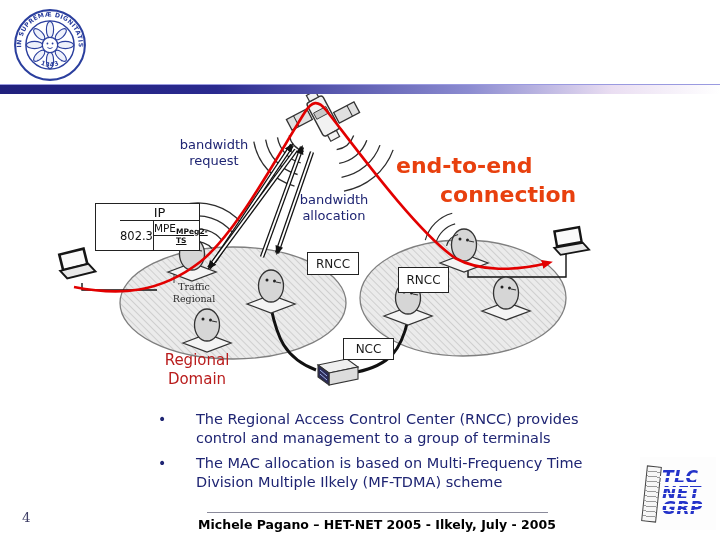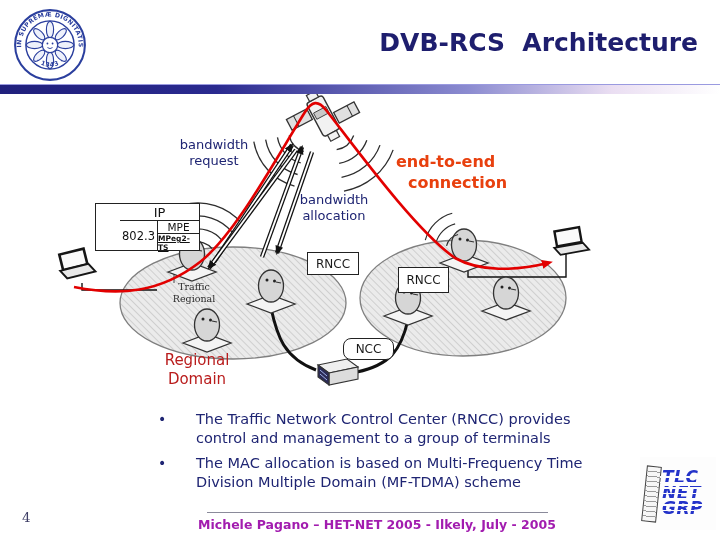--- a/index.html
+++ b/index.html
@@ -15,57 +15,57 @@
                background:linear-gradient(90deg,#20207c 0%,#2a2a8f 30%,#8b8bd0 65%,#eadef2 85%,#ffffff 100%);
                border-top:1px solid #9a9ae0;}
 
   
   .diagram-svg{position:absolute;left:0;top:0;width:720px;height:540px;z-index:1;}
 
   
   .dlabel{position:absolute;z-index:2;color:#1f2573;font-size:13px;line-height:1.25;text-align:center;}
   .lbl-bwreq{left:166px;top:137px;width:96px;}
   .lbl-bwalloc{left:288px;top:192px;width:92px;}
-  .lbl-e2e{left:396px;top:151px;width:150px;text-align:left;font-weight:bold;font-size:16px;color:#e8400e;line-height:1.33;}
-  .lbl-e2e .l2{margin-left:12px;}
+  .lbl-e2e{left:396px;top:151px;width:150px;text-align:left;font-weight:bold;font-size:22px;color:#e8400e;line-height:1.33;}
+  .lbl-e2e .l2{margin-left:44px;}
   .lbl-traffic{left:166px;top:281px;width:56px;font-family:"DejaVu Serif","Liberation Serif",serif;
                font-size:9.5px;color:#2b2b2b;line-height:1.25;}
   .lbl-regional{left:143px;top:351px;width:108px;font-size:15px;color:#b91c1c;line-height:1.25;}
 
   
   .nbox{position:absolute;z-index:2;background:#ffffff;border:1.2px solid #222;
         display:flex;align-items:center;justify-content:center;font-size:12px;color:#1a1a1a;margin-left:24px;}
   .box-rncc-l{left:283px;top:252px;width:50px;height:21px;}
   .box-rncc-r{left:374px;top:267px;width:49px;height:24px;}
-  .box-ncc{left:319px;top:338px;width:49px;height:20px;border-radius:8px;}
+  .box-ncc{left:319px;top:338px;width:49px;height:20px;}
 
   
   .proto{position:absolute;left:95px;top:203px;width:79px;z-index:2;background:#fff;
          border:1.2px solid #222;color:#111;padding-left:24px;}
   .proto .r1{height:16px;border-bottom:1px solid #222;display:flex;align-items:center;justify-content:center;
              font-size:13px;}
   .proto .r2{display:flex;height:29px;}
   .proto .c-mac{width:37px;border-right:1px solid #222;display:flex;align-items:center;justify-content:center;
                 font-size:11.5px;}
-  .proto .c-right{flex:1;display:flex;flex-direction:column;}
+  .proto .c-right{flex:1;display:flex;flex-direction:row;}
   .proto .c-mpe{height:14px;border-bottom:1px solid #222;display:flex;align-items:center;justify-content:center;
                 font-size:10.5px;}
   .proto .c-mpeg{flex:1;display:flex;align-items:center;justify-content:center;
                  font-size:7.5px;font-weight:bold;text-decoration:underline;}
 
   
   .bullets{position:absolute;left:148px;top:410px;width:486px;z-index:2;}
   .bullet-row{display:flex;margin-bottom:6px;}
   .bullet-dot{width:38px;color:#1f2573;font-size:14px;line-height:1.32;text-align:left;padding-left:10px;}
   .bullet-text{flex:1;color:#1f2573;font-size:14.5px;line-height:1.32;}
 
   
   .footer-line{position:absolute;left:207px;top:512px;width:341px;border-top:1.6px solid #8a8a9a;z-index:2;}
   .footer-text{position:absolute;left:177px;top:517px;width:400px;text-align:center;z-index:2;
-               font-size:12.5px;font-weight:bold;color:#a21caf;}
+               font-size:12.5px;font-weight:bold;color:#000000;}
   .page-number{position:absolute;left:22px;top:509px;z-index:2;font-size:13.5px;color:#3f3f66;
                font-family:"DejaVu Serif","Liberation Serif",serif;}
 
   
   .tlc-logo{position:absolute;left:640px;top:457px;width:76px;height:73px;z-index:3;
             background:#fdfdfd;display:flex;align-items:center;}
   .tlc-tower{width:13px;height:54px;margin-left:4px;border:1.2px solid #444;background:
              repeating-linear-gradient(180deg,#f6f6f6 0 4px,#9a9a9a 4px 5px);
              transform:rotate(6deg);}
   .tlc-text{position:relative;margin-left:3px;font-weight:bold;font-style:italic;
@@ -100,21 +100,20 @@
     <circle cx="38.5" cy="36.5" r="0.9" fill="#2b3f9e"></circle>
     <path d="M 33.5 40.5 Q 36 42.5 38.5 40.5" stroke="#2b3f9e" stroke-width="0.9" fill="none"></path>
     <text font-size="6" font-weight="bold" fill="#2b3f9e" letter-spacing="0.4">
       <textPath href="#sealTop" startOffset="50%" text-anchor="middle">IN SUPREMÆ DIGNITATIS</textPath>
     </text>
     <text font-size="6" font-weight="bold" fill="#2b3f9e" letter-spacing="0.6">
       <textPath href="#sealBottom" startOffset="50%" text-anchor="middle">· 1343 ·</textPath>
     </text>
   </svg>
 
-  <div class="slide-title">DVB-RCS  Architecture</div>
   <div class="divider-bar"></div>
 
   <svg class="diagram-svg" viewBox="0 0 720 540">
     <defs>
       <pattern id="hatch" patternUnits="userSpaceOnUse" width="5" height="5" patternTransform="rotate(-45)">
         <rect width="5" height="5" fill="#ebebeb"></rect>
         <line x1="0" y1="0" x2="0" y2="5" stroke="#bdbdbd" stroke-width="1.2"></line>
       </pattern>
       <marker id="ah" markerUnits="userSpaceOnUse" markerWidth="12" markerHeight="12" refX="7" refY="5" orient="auto">
         <path d="M0,1 L9,5 L0,9 Z" fill="#111"></path>
@@ -277,27 +276,27 @@
   <div class="nbox box-ncc">NCC</div>
 
   <div class="dlabel lbl-traffic preline">Traffic
 Regional</div>
   <div class="dlabel lbl-regional preline">Regional
 Domain</div>
 
   <div class="bullets">
     <div class="bullet-row">
       <div class="bullet-dot">•</div>
-      <div class="bullet-text preline">The Traffic Network Control Center (RNCC) provides
+      <div class="bullet-text preline">The Regional Access Control Center (RNCC) provides
 control and management to a group of terminals</div>
     </div>
     <div class="bullet-row">
       <div class="bullet-dot">•</div>
       <div class="bullet-text preline">The MAC allocation is based on Multi-Frequency Time
-Division Multiple Domain (MF-TDMA) scheme</div>
+Division Multiple Ilkely (MF-TDMA) scheme</div>
     </div>
   </div>
 
   <div class="footer-line"></div>
   <div class="footer-text">Michele Pagano – HET-NET 2005 - Ilkely, July - 2005</div>
   <div class="page-number">4</div>
 
   <div class="tlc-logo">
     <div class="tlc-tower"></div>
     <div class="tlc-text">

